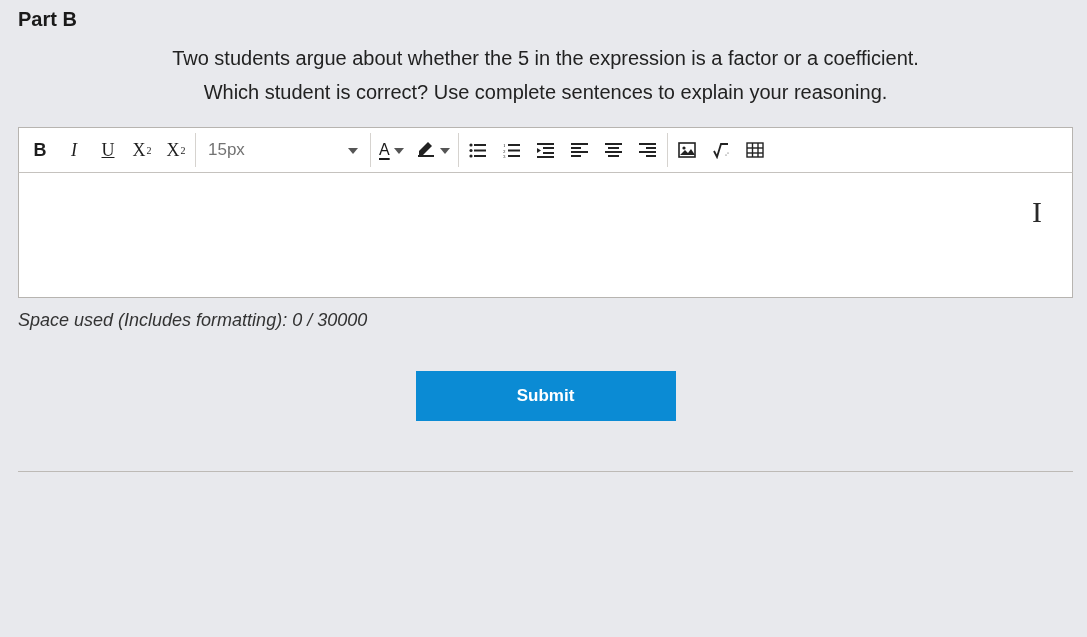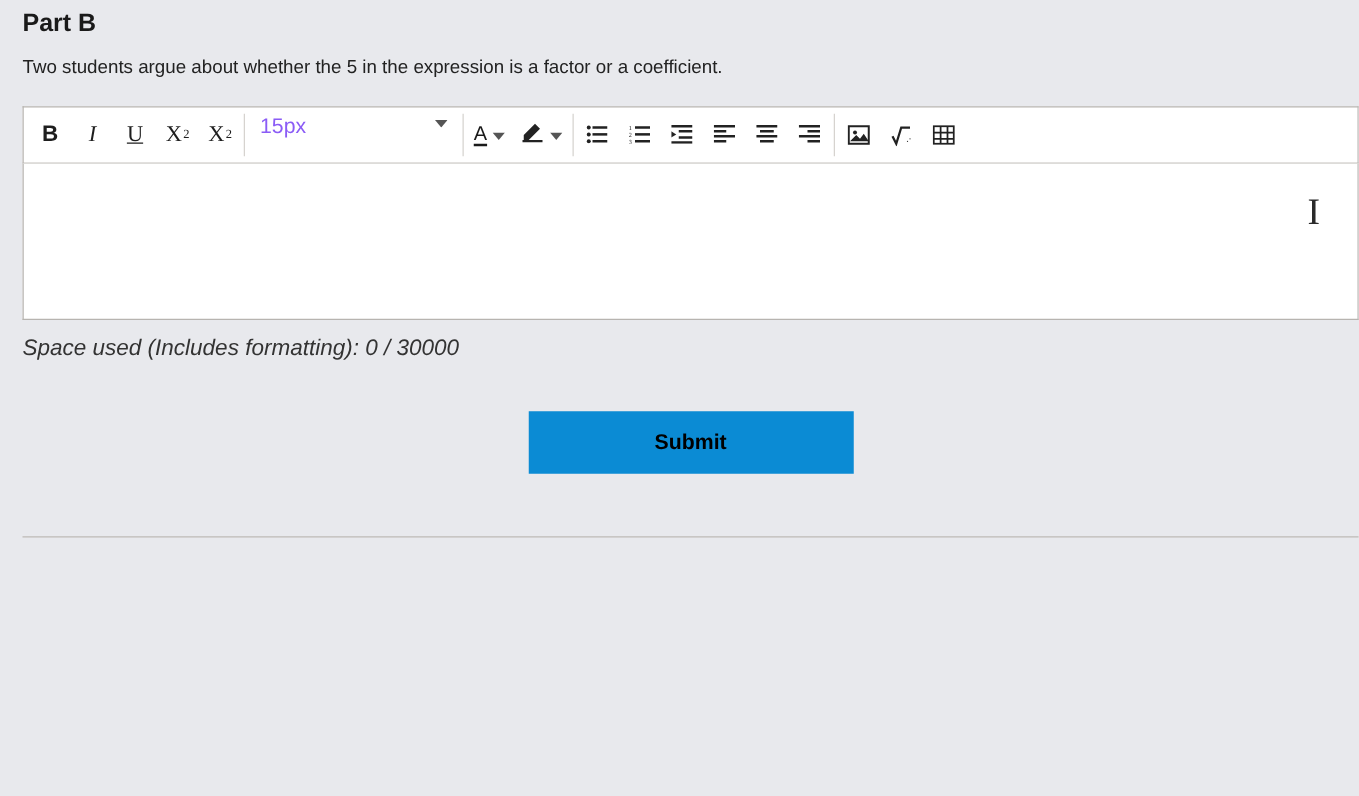--- a/index.html
+++ b/index.html
@@ -4,23 +4,23 @@
 <style>
   * { box-sizing: border-box; margin: 0; padding: 0; }
   body {
     font-family: "Helvetica Neue", Arial, sans-serif;
     background: #e8e9ed;
     color: #1a1a1a;
     width: 1087px;
     height: 637px;
     overflow: hidden;
   }
-  .page { padding: 8px 0 0 18px; }
+  .page { padding: 8px 14px 0 18px; }
   .part-heading { font-weight: 700; font-size: 20px; margin-bottom: 10px; }
-  .prompt { font-size: 15px; line-height: 1.7; color: #222; }
+  .prompt { font-size: 20px; line-height: 1.7; color: #222; text-align: center; }
 
   .editor-wrap { margin-top: 18px; }
   .toolbar {
     display: flex;
     align-items: center;
     height: 46px;
     background: #fff;
     border: 1px solid #b7b4b0;
     border-bottom: 1px solid #c5c2be;
     padding: 0 4px;
@@ -31,23 +31,23 @@
     display: inline-flex; align-items: center; justify-content: center;
     font-size: 18px; color: #1e1e1e; cursor: pointer;
     font-family: "Times New Roman", serif;
     border: none; background: transparent;
   }
   .tb-btn .sub { font-size: 10px; vertical-align: sub; margin-left:1px;}
   .tb-btn .sup { font-size: 10px; vertical-align: super; margin-left:1px;}
   .divider { width:1px; height:34px; background:#d6d3cf; margin:0 2px; }
 
   .font-select {
-    display:flex; align-items:flex-start; gap:6px;
+    display:flex; align-items:center; gap:6px;
     width: 170px; padding: 0 10px; height:34px;
-    font-size: 17px; color:#8b5cf6; cursor:pointer;
+    font-size: 17px; color:#737373; cursor:pointer;
     font-family: Arial, sans-serif;
   }
   .chev { font-size:12px; color:#666; margin-left:auto;}
 
   .color-btn { display:flex; align-items:center; gap:4px; padding:0 6px; height:34px; cursor:pointer;}
   .color-A { font-family: Arial,sans-serif; font-size:16px; text-decoration: underline; text-decoration-thickness:2px; text-underline-offset:3px;}
 
   .align-svg { width:17px; height:15px; }
   .icon-svg { width:18px; height:18px; }
 
@@ -61,37 +61,38 @@
   .text-cursor {
     position:absolute; right:30px; top:22px;
     font-family: "Times New Roman", serif;
     font-size: 30px; color:#2a2a2a;
   }
 
   .space-used { font-size: 18px; color:#333; margin-top: 12px; font-style: italic; }
 
   .submit-row { display:flex; justify-content:center; margin-top: 40px; margin-bottom: 50px;}
   .submit-btn {
-    background:#0b8bd4; color:#000000; border:none;
+    background:#0b8bd4; color:#ffffff; border:none;
     font-weight:700; font-size:17px;
     width: 260px; height: 50px; cursor:pointer;
   }
 
   .hr { height:1px; background:#bdbab6; margin: 0 0 20px 0;}
   .self-eval { font-size: 22px; color:#4a4a48; padding-left:2px;}
 
   .underline-U { text-decoration: underline; }
 </style>
 </head>
 <body>
 
 <div class="page">
   <div class="part-heading">Part B</div>
   <div class="prompt">
     <div>Two students argue about whether the 5 in the expression is a factor or a coefficient.</div>
+    <div>Which student is correct? Use complete sentences to explain your reasoning.</div>
   </div>
 
   <div class="editor-wrap">
     <div class="toolbar">
       <button class="tb-btn" style="font-weight:700;font-family:Arial,sans-serif;">B</button>
       <button class="tb-btn" style="font-style:italic;">I</button>
       <button class="tb-btn underline-U">U</button>
       <button class="tb-btn">
         <span>X</span>
           <span class="sup">2</span>

